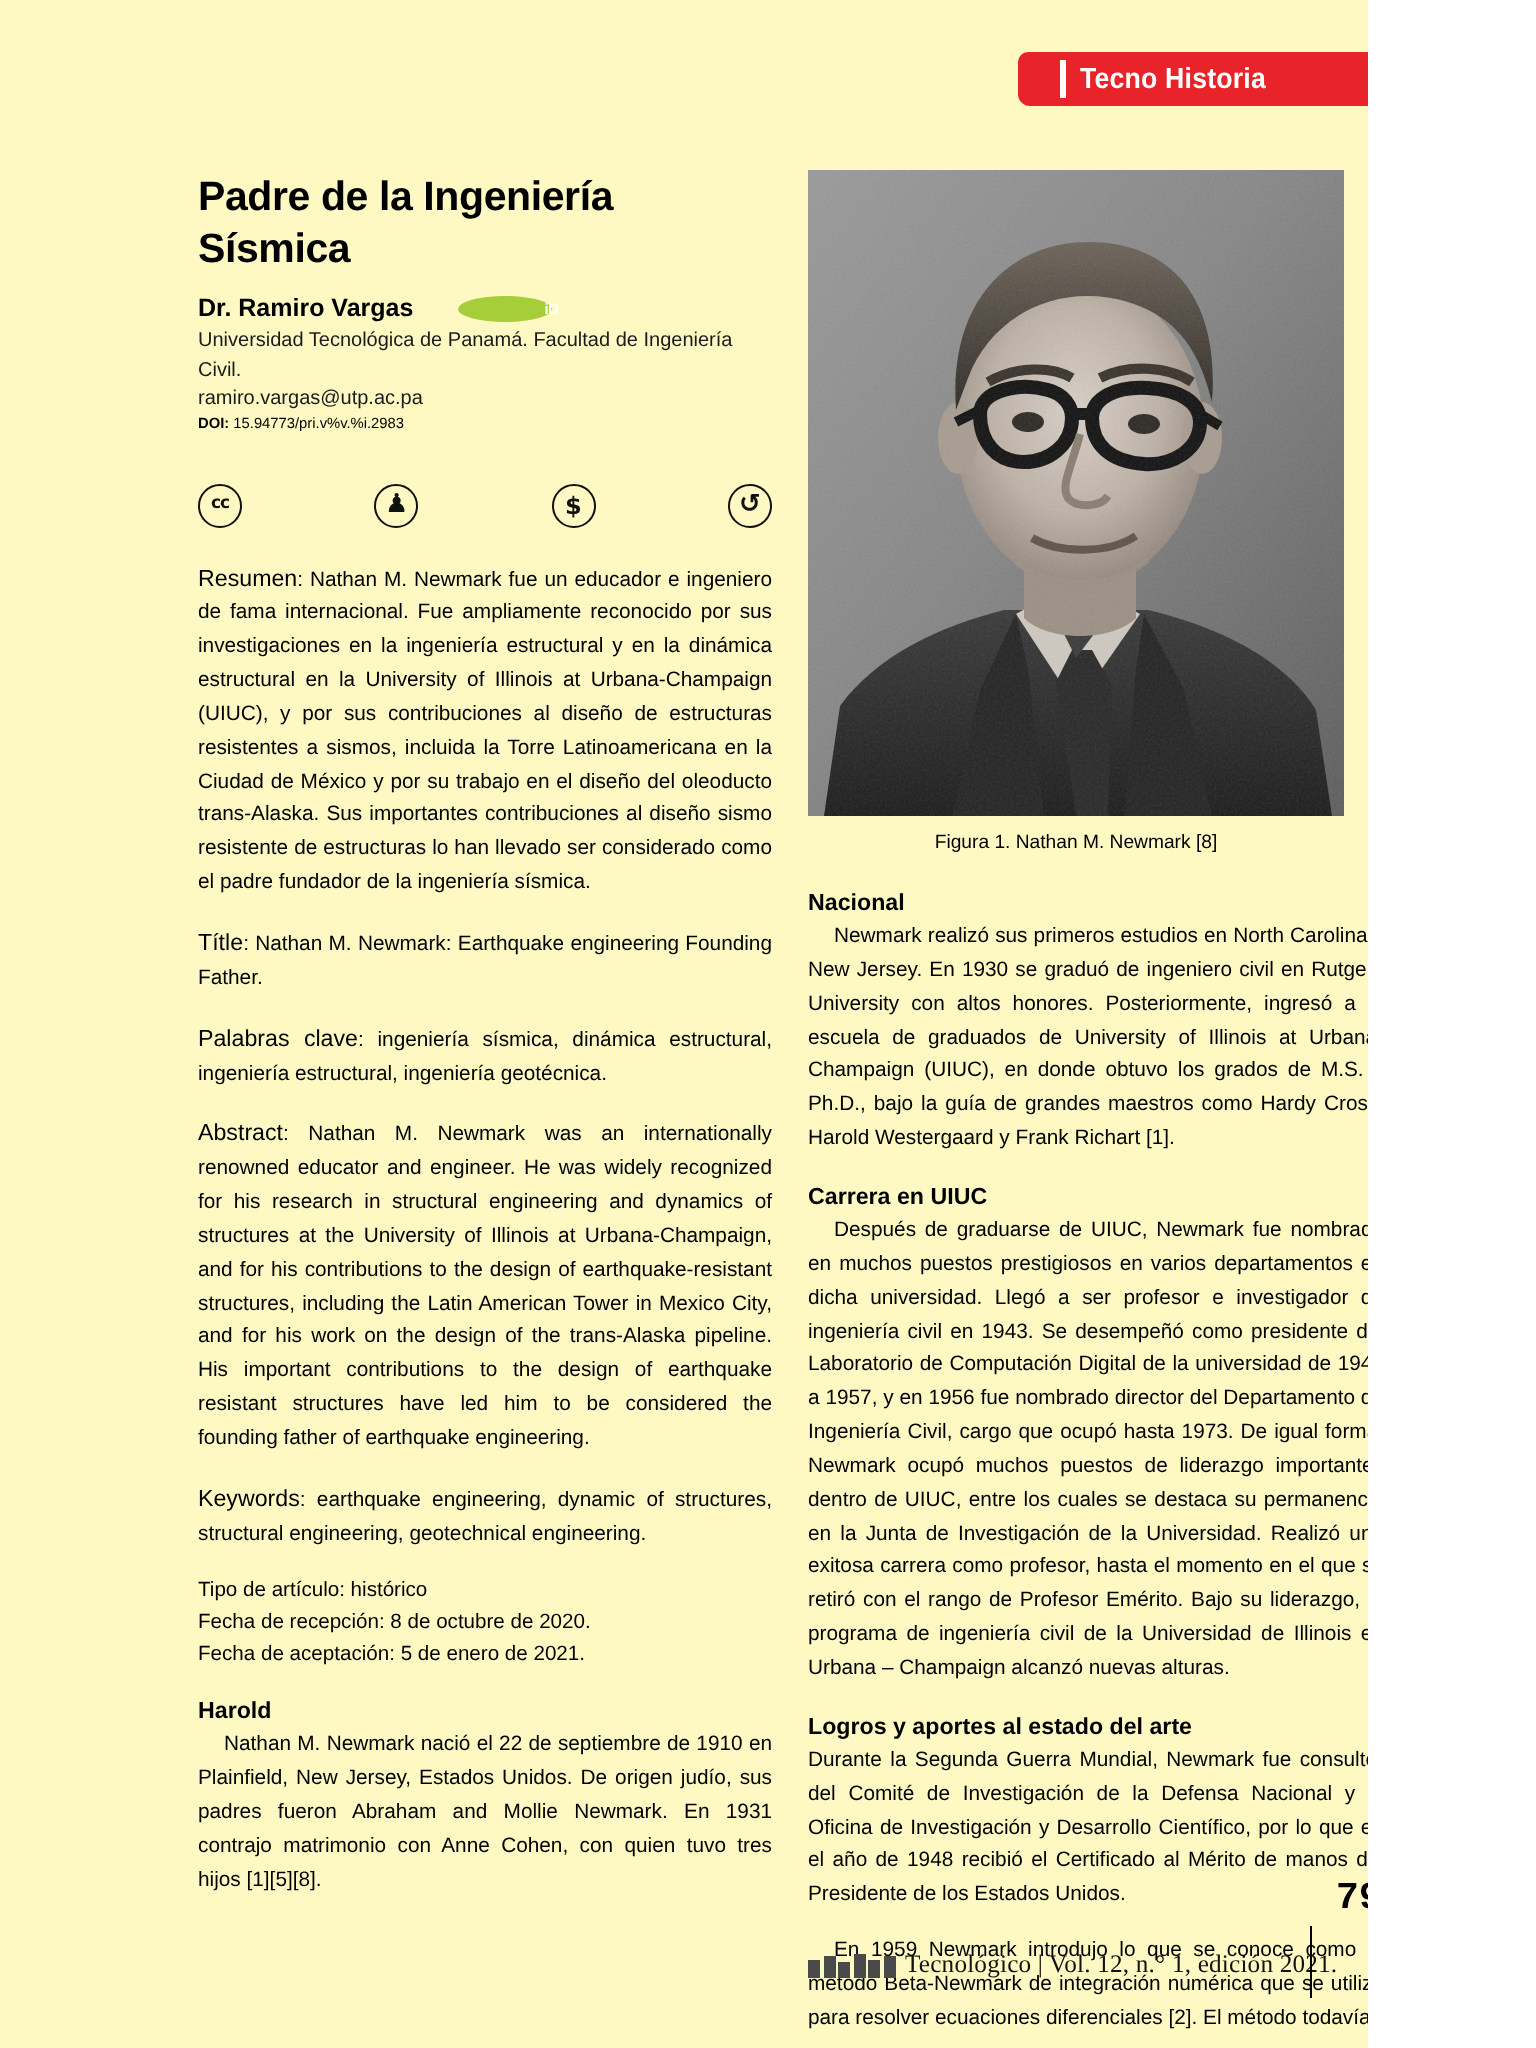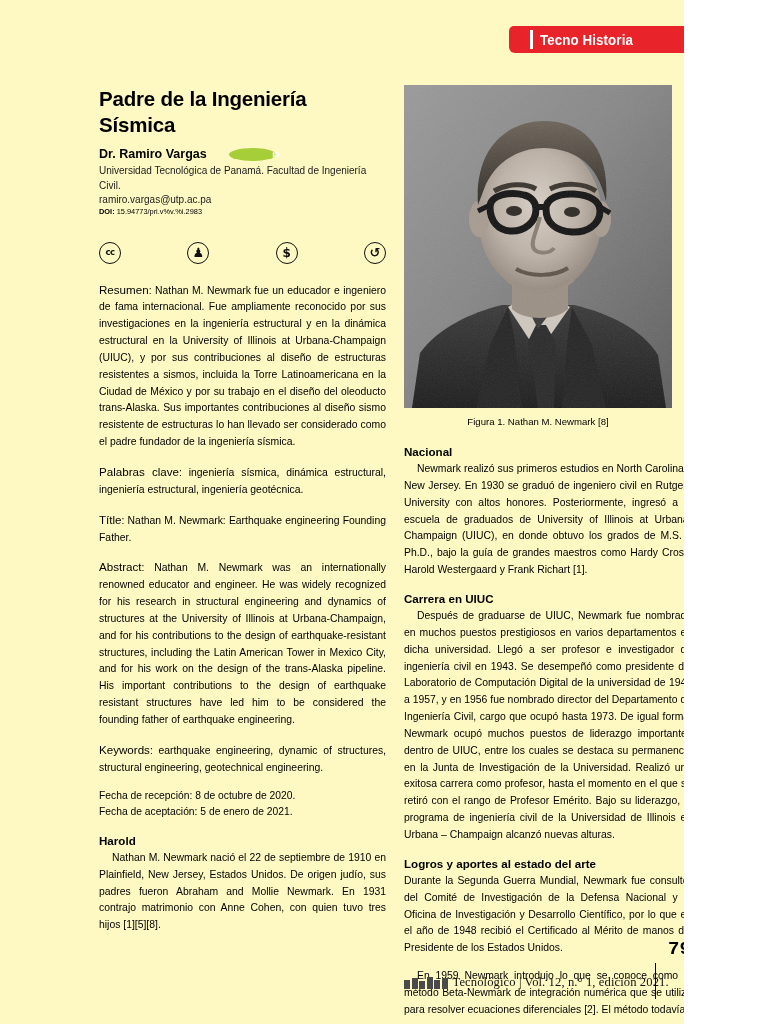--- a/index.html
+++ b/index.html
@@ -247,29 +247,30 @@
 
     <div class="cc-row">
       <div class="cc-badge cc-text">cc</div>
       <div class="cc-badge glyph-person">♟</div>
       <div class="cc-badge glyph-nc">$</div>
       <div class="cc-badge glyph-sa">↺</div>
     </div>
 
     <p class="body"><b class="lead">Resumen</b><span>: Nathan M. Newmark fue un educador e ingeniero de fama internacional. Fue ampliamente reconocido por sus investigaciones en la ingeniería estructural y en la dinámica estructural en la University of Illinois at Urbana-Champaign (UIUC), y por sus contribuciones al diseño de estructuras resistentes a sismos, incluida la Torre Latinoamericana en la Ciudad de México y por su trabajo en el diseño del oleoducto trans-Alaska. Sus importantes contribuciones al diseño sismo resistente de estructuras lo han llevado ser considerado como el padre fundador de la ingeniería sísmica.</span></p>
 
+    <p class="body"><b class="lead">Títle</b><span>: Nathan M. Newmark: Earthquake engineering Founding Father.</span></p>
+
     <p class="body"><b class="lead">Palabras clave</b><span>: ingeniería sísmica, dinámica estructural, ingeniería estructural, ingeniería geotécnica.</span></p>
 
-    <p class="body"><b class="lead">Títle</b><span>: Nathan M. Newmark: Earthquake engineering Founding Father.</span></p>
-
     <p class="body"><b class="lead">Abstract</b><span>: Nathan M. Newmark was an internationally renowned educator and engineer. He was widely recognized for his research in structural engineering and dynamics of structures at the University of Illinois at Urbana-Champaign, and for his contributions to the design of earthquake-resistant structures, including the Latin American Tower in Mexico City, and for his work on the design of the trans-Alaska pipeline. His important contributions to the design of earthquake resistant structures have led him to be considered the founding father of earthquake engineering.</span></p>
 
     <p class="body"><b class="lead">Keywords</b><span>: earthquake engineering, dynamic of structures, structural engineering, geotechnical engineering.</span></p>
 
     <div class="meta-block">
+      <p class="meta">Tipo de artículo: histórico</p>
       <p class="meta">Fecha de recepción: 8 de octubre de 2020.</p>
       <p class="meta">Fecha de aceptación: 5 de enero de 2021.</p>
     </div>
 
     <h2 class="section">Harold</h2>
     <p class="body indent">Nathan M. Newmark nació el 22 de septiembre de 1910 en Plainfield, New Jersey, Estados Unidos. De origen judío, sus padres fueron Abraham and Mollie Newmark. En 1931 contrajo matrimonio con Anne Cohen, con quien tuvo tres hijos [1][5][8].</p>
   </div>
 
   <div class="col-right">
 

